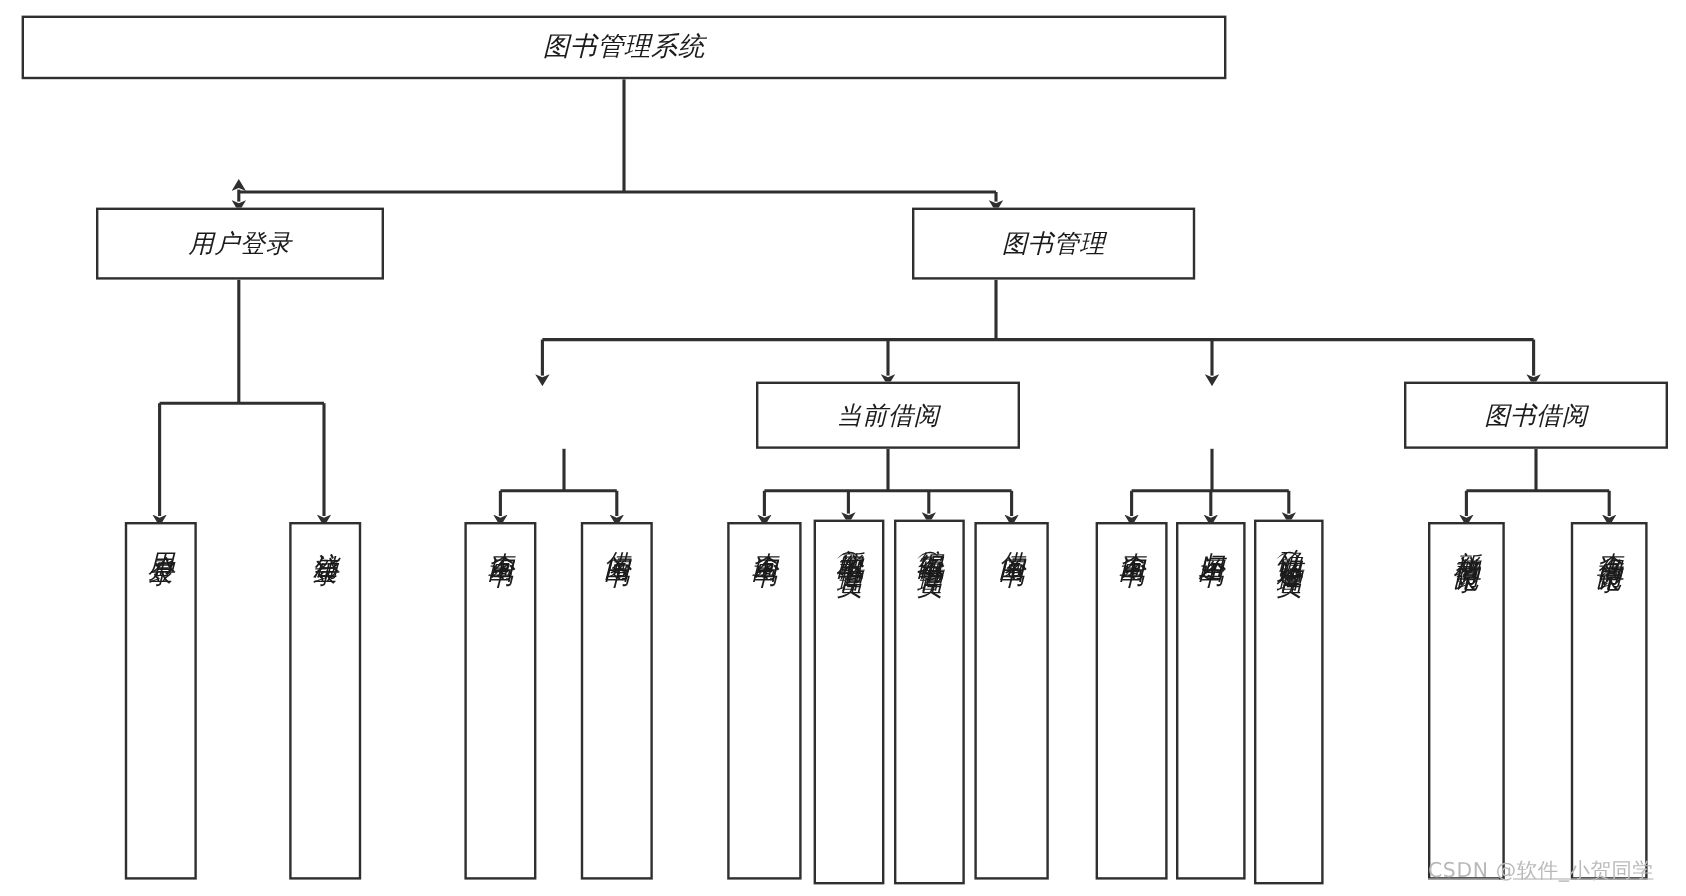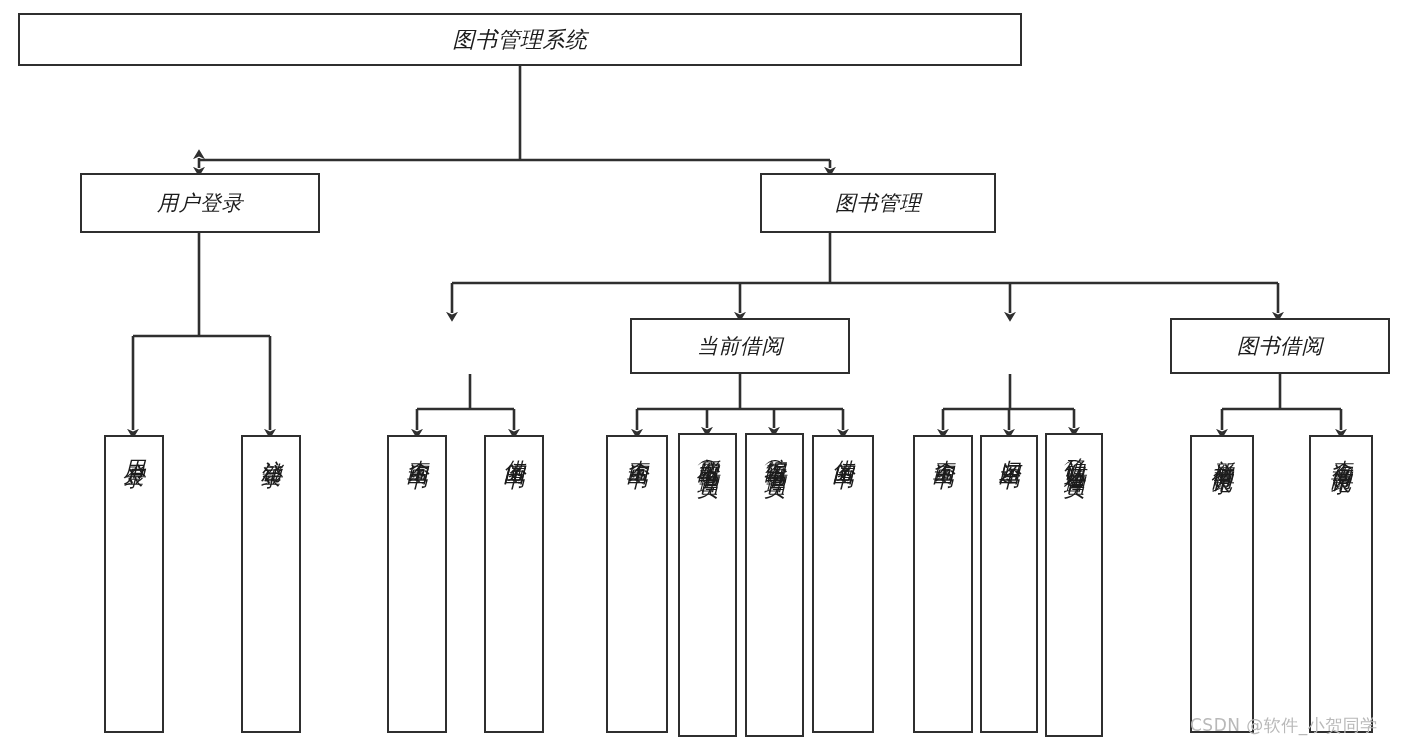--- a/index.html
+++ b/index.html
@@ -179,15 +179,15 @@
     <span class="lbl">确认归还（管理员）</span>
   </div>
 
   <div class="node vert" style="left:1190px; top:435px; width:64px; height:298px;">
     <span class="lbl">新增借阅记录</span>
   </div>
   <div class="node vert" style="left:1309px; top:435px; width:64px; height:298px;">
     <span class="lbl">查询借阅记录</span>
   </div>
 
-  <div class="watermark" style="left:1190px; top:714px;">CSDN @软件_小贺同学</div>
+  <div class="watermark" style="left:1190px; top:714px;text-decoration:underline;">CSDN @软件_小贺同学</div>
 
 </div>
 
 </body></html>

